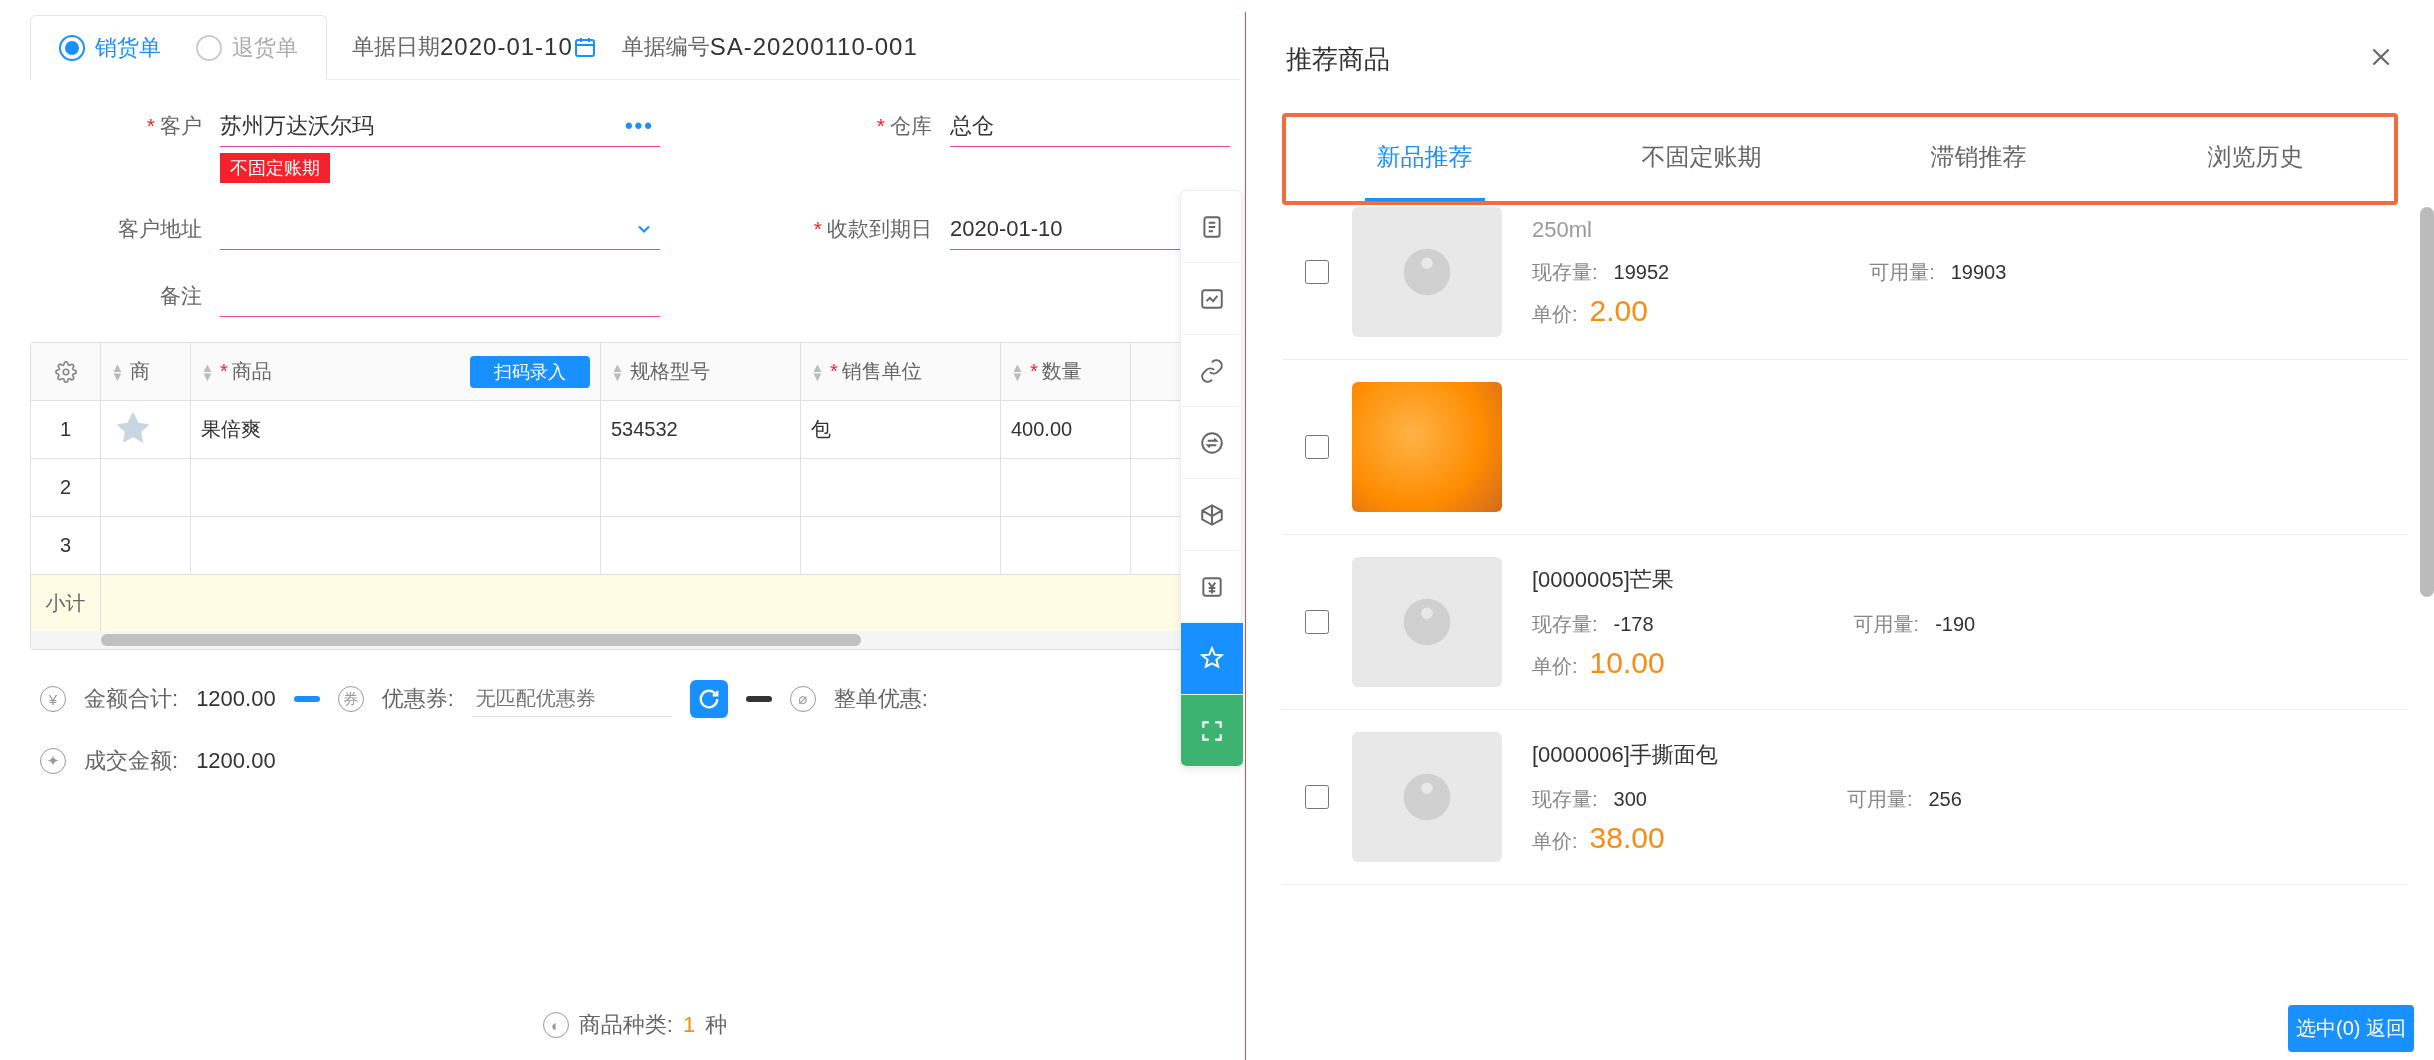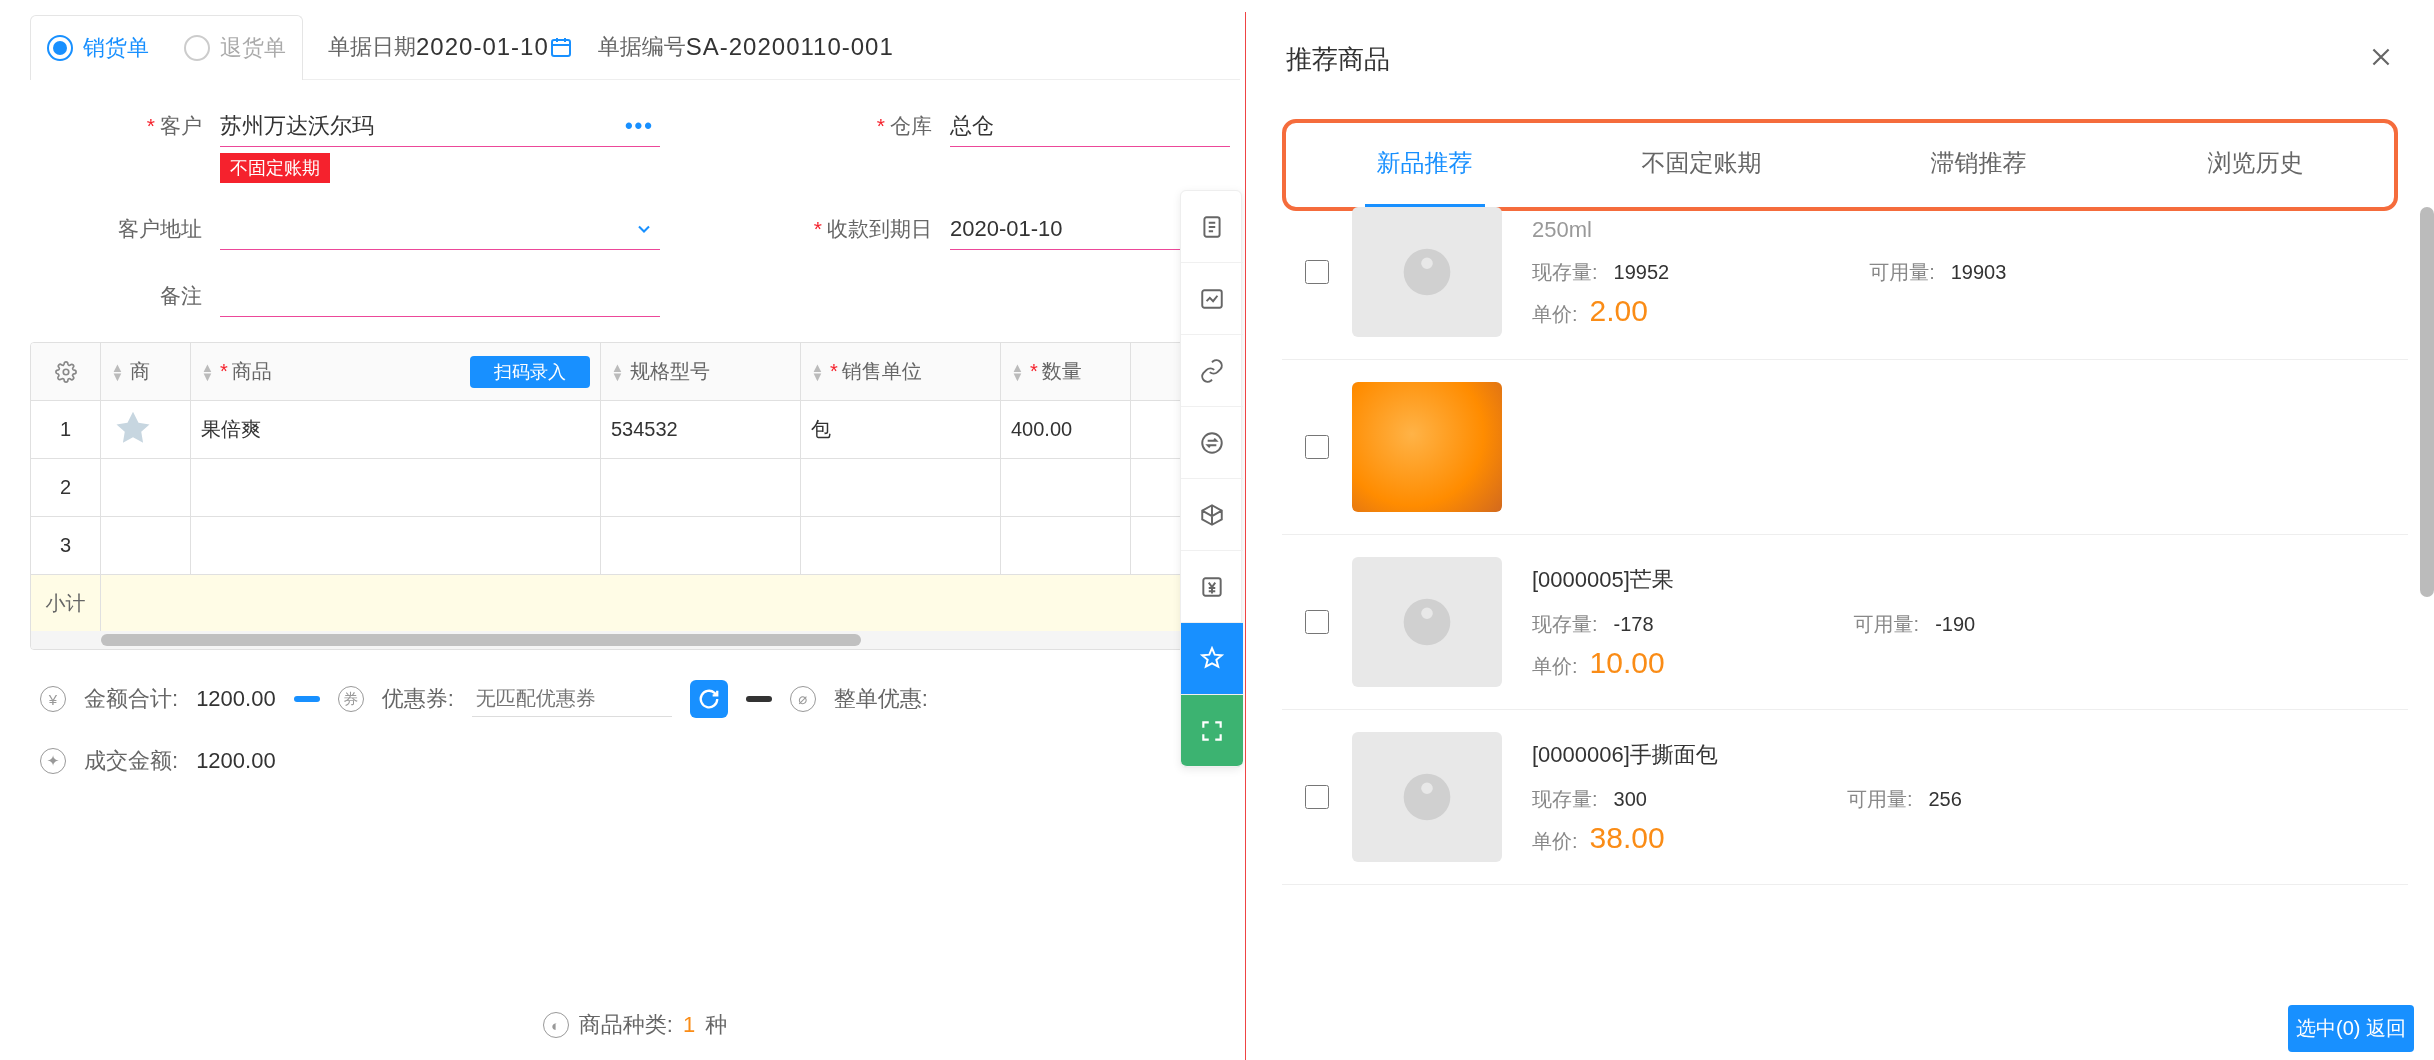--- a/index.html
+++ b/index.html
@@ -1,20 +1,20 @@
 <!DOCTYPE html>
 <html><head>
 <meta charset="utf-8">
 <style>
 * { box-sizing: border-box; margin: 0; padding: 0; }
 body { font-family: -apple-system, "PingFang SC", "Microsoft YaHei", sans-serif; font-size: 20px; color: #333; background: #fff; width: 2434px; height: 1060px; position: relative; overflow: hidden; }
 
 .left-pane { position: absolute; left: 30px; top: 15px; width: 1210px; height: 1040px; }
 .tabs-row { display: flex; align-items: center; height: 65px; border-bottom: 1px solid #eee; }
-.radio-tabs { display: flex; align-items: center; background: #fff; border: 1px solid #e5e5e5; border-bottom: none; border-radius: 6px 6px 0 0; padding: 0 16px; height: 65px; gap: 35px; }
+.radio-tabs { display: flex; align-items: center; background: #fff; border: 1px solid #e5e5e5; border-bottom: none; border-radius: 6px 6px 0 0; padding: 0 28px; height: 65px; gap: 35px; }
 .radio-tab { display: flex; align-items: center; gap: 10px; font-size: 22px; cursor: pointer; }
 .radio-circle { width: 26px; height: 26px; border-radius: 50%; border: 2px solid #ccc; display: inline-flex; align-items: center; justify-content: center; }
 .radio-circle.active { border-color: #1890ff; }
 .radio-circle.active::after { content: ""; width: 14px; height: 14px; border-radius: 50%; background: #1890ff; }
 .radio-tab.active { color: #1890ff; }
 .radio-tab.inactive { color: #aaa; }
 .doc-meta { display: flex; align-items: center; margin-left: 25px; font-size: 22px; color: #666; }
 .doc-meta .value { color: #333; font-size: 24px; letter-spacing: 1px; }
 .cal-icon { width: 24px; height: 24px; color: #1890ff; }
 
@@ -64,21 +64,21 @@
 .tool-rail { position: absolute; left: 1180px; top: 190px; width: 62px; background: #fff; border: 1px solid #eee; border-radius: 6px; box-shadow: 0 2px 8px rgba(0,0,0,0.08); display: flex; flex-direction: column; }
 .tool-rail .rail-btn { width: 62px; height: 72px; display: flex; align-items: center; justify-content: center; color: #666; font-size: 26px; border-bottom: 1px solid #f0f0f0; cursor: pointer; }
 .tool-rail .rail-btn.blue { background: #1890ff; color: #fff; }
 .tool-rail .rail-btn.green { background: #3cb371; color: #fff; border-radius: 0 0 6px 6px; }
 
 .right-pane { position: absolute; left: 1245px; top: 12px; width: 1189px; height: 1060px; border-left: 1px solid #ef4444; background: #fff; }
 .rp-header { display: flex; align-items: center; justify-content: space-between; padding: 30px 40px 20px 40px; }
 .rp-title { font-size: 26px; font-weight: 500; }
 .close-x { font-size: 30px; color: #666; cursor: pointer; }
 
-.rp-tabs-wrap { margin: 22px 36px 0 36px; border: 4px solid #f56c3c; border-radius: 14px; padding: 6px 0; }
+.rp-tabs-wrap { margin: 16px 36px 0 36px; border: 4px solid #f56c3c; border-radius: 4px; padding: 6px 0; }
 .rp-tabs { display: flex; }
 .rp-tab { flex: 1; text-align: center; font-size: 24px; padding: 18px 0 22px 0; color: #666; cursor: pointer; position: relative; }
 .rp-tab.active { color: #1890ff; }
 .rp-tab.active::after { content: ""; position: absolute; bottom: -6px; left: 50%; transform: translateX(-50%); width: 120px; height: 3px; background: #1890ff; }
 
 .rp-list { position: absolute; top: 195px; left: 36px; right: 26px; bottom: 40px; overflow: hidden; }
 .rp-item { display: flex; align-items: center; padding: 22px 0; border-bottom: 1px solid #eee; }
 .rp-check { width: 70px; display: flex; justify-content: center; }
 .rp-check input { width: 24px; height: 24px; }
 .rp-thumb { width: 150px; height: 130px; background: #e8e8e8; border-radius: 6px; display: flex; align-items: center; justify-content: center; color: #ccc; font-size: 60px; margin-right: 30px; }

